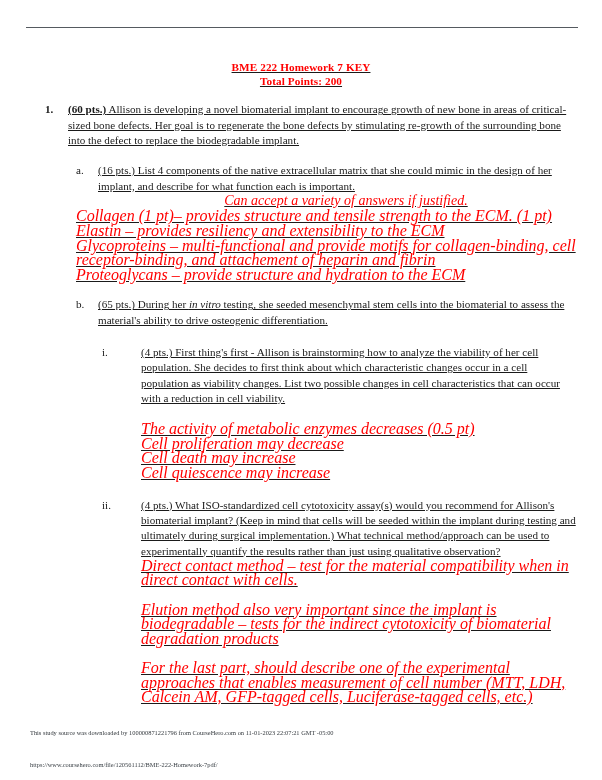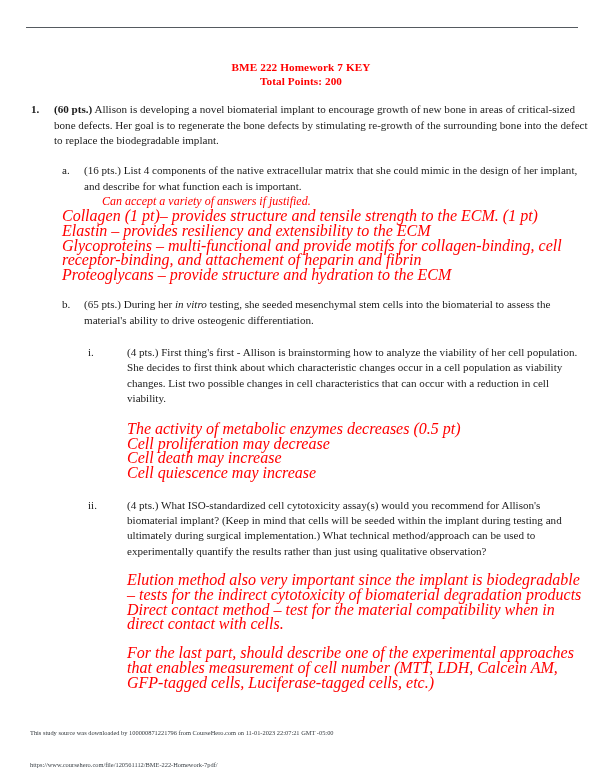--- a/index.html
+++ b/index.html
@@ -29,21 +29,22 @@
     width: 552px;
     height: 1px;
     background: #555a60;
   }
 
   .content {
     position: absolute;
     left: 0;
     top: 60px;
     width: 602px;
-    padding: 0 12px;
+    padding: 0 26px;
+    text-decoration: underline;
   }
 
   
   .doc-title {
     text-align: center;
     color: #ff0000;
     font-weight: bold;
     font-size: 11.2px;
     line-height: 14.2px;
     letter-spacing: 0.1px;
@@ -103,22 +104,23 @@
   
   .ans {
     color: #ff0000;
     font-style: italic;
     font-size: 16px;
     line-height: 14.6px;
   }
   .ans-center {
     color: #ff0000;
     font-style: italic;
-    font-size: 12px;
+    font-size: 14px;
     line-height: 14.6px;
+    text-align: center;
     padding-left: 18px;
   }
   .ans-line { display: block; }
   .ans-para { margin-top: 14.6px; }
   .ans-block-a { margin-top: 1px; margin-left: -22px; }
   .ans-block-i { margin-top: 16px; }
 
   
   .footer-note {
     position: absolute;
@@ -187,22 +189,22 @@
         <span class="ans-line">Cell proliferation may decrease</span>
         <span class="ans-line">Cell death may increase</span>
         <span class="ans-line">Cell quiescence may increase</span>
       </div>
     </div>
 
     <div class="q-level3">
       <span class="marker">ii.</span>
       <span>(4 pts.) What ISO-standardized cell cytotoxicity assay(s) would you recommend for Allison's biomaterial implant? (Keep in mind that cells will be seeded within the implant during testing and ultimately during surgical implementation.) What technical method/approach can be used to experimentally quantify the results rather than just using qualitative observation?</span>
 
+      <div class="ans">Direct contact method – test for the material compatibility when in direct contact with cells.</div>
       <div class="ans ans-para">Elution method also very important since the implant is biodegradable – tests for the indirect cytotoxicity of biomaterial degradation products</div>
-      <div class="ans">Direct contact method – test for the material compatibility when in direct contact with cells.</div>
       <div class="ans ans-para">For the last part, should describe one of the experimental approaches that enables measurement of cell number (MTT, LDH, Calcein AM, GFP-tagged cells, Luciferase-tagged cells, etc.)</div>
     </div>
 
   </div>
 
   <div class="footer-note">This study source was downloaded by 100000871221796 from CourseHero.com on 11-01-2023 22:07:21 GMT -05:00</div>
   <div class="footer-url">https://www.coursehero.com/file/120561112/BME-222-Homework-7pdf/</div>
 
 </div>
 

